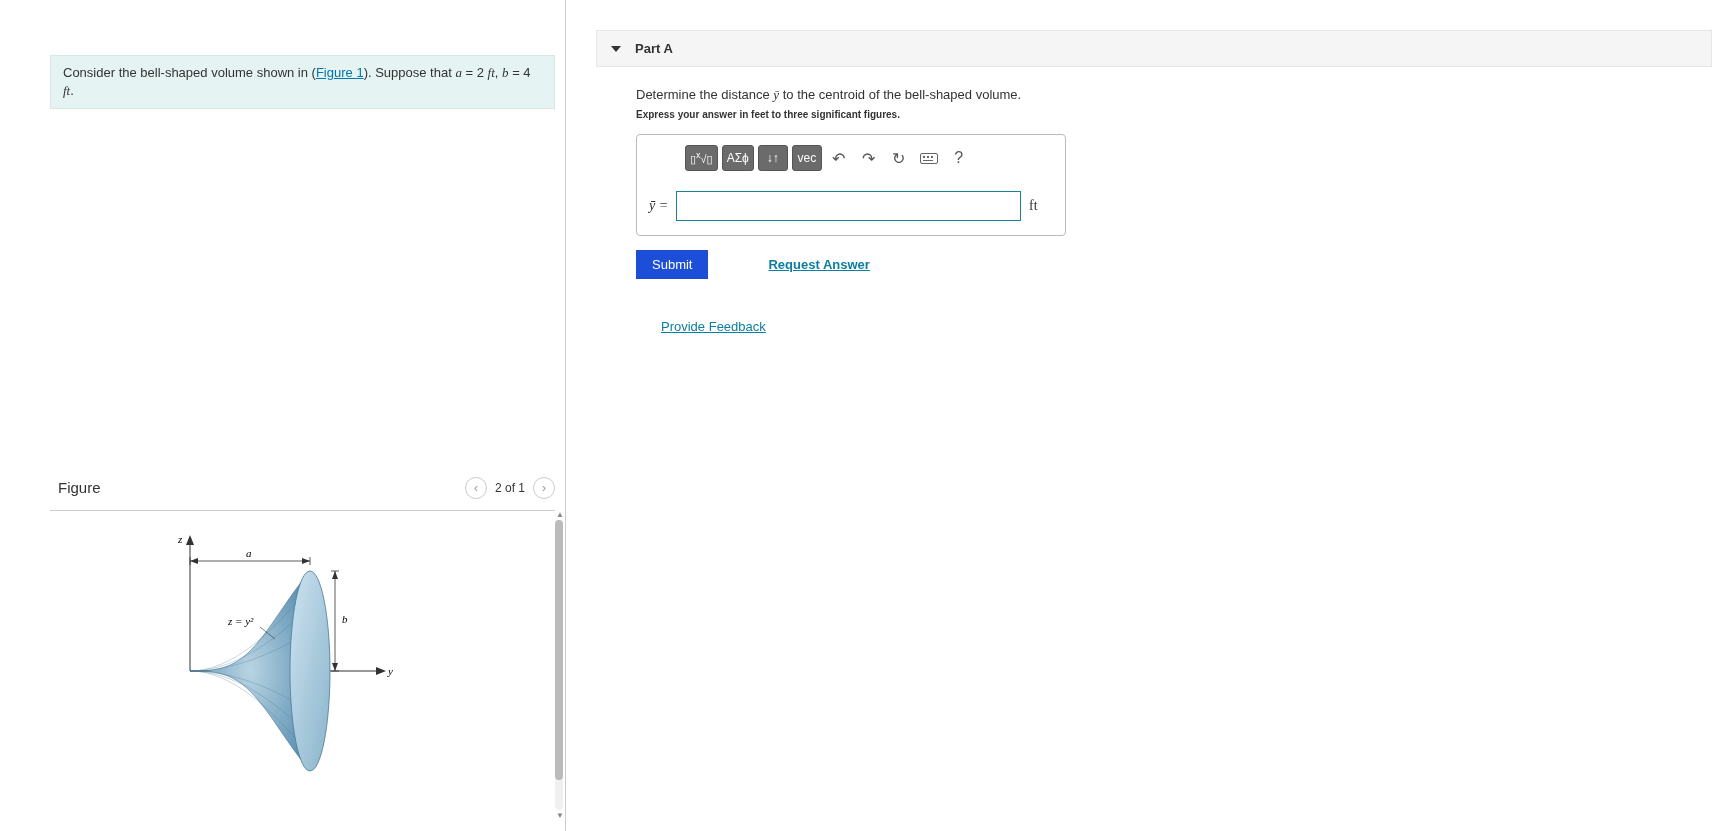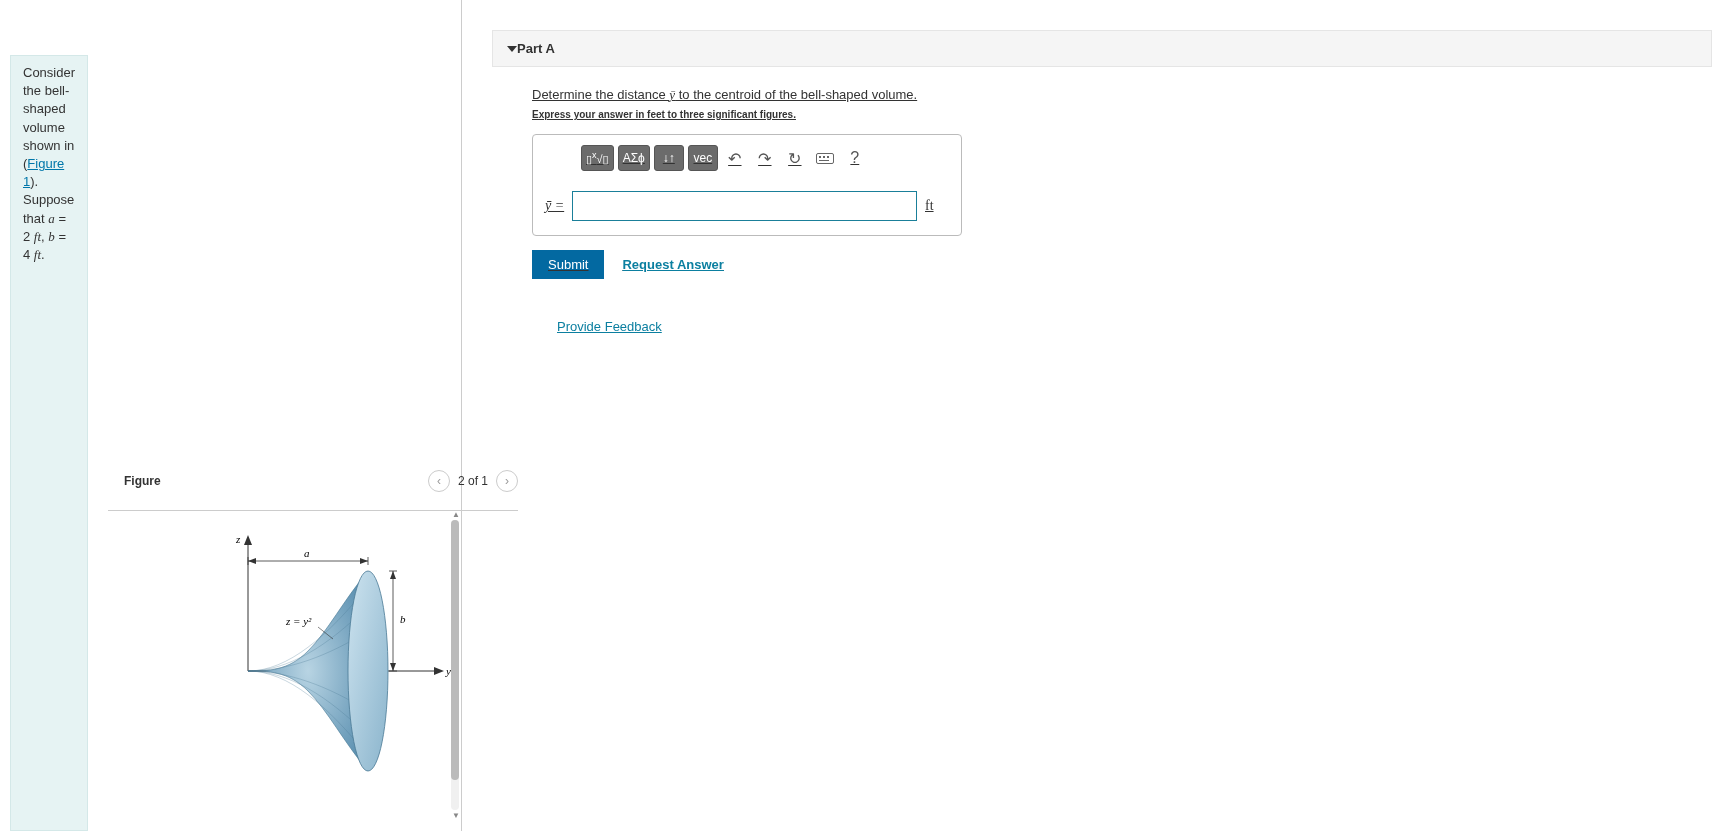--- a/index.html
+++ b/index.html
@@ -8,25 +8,26 @@
     font-family: Arial, Helvetica, sans-serif;
     font-size: 13px;
     color: #333;
     display: flex;
     height: 831px;
     width: 1714px;
     overflow: hidden;
     background: #fff;
   }
   .left-pane {
-    width: 462px;
+    width: 566px;
     border-right: 1px solid #ccc;
     display: flex;
-    flex-direction: row;
+    flex-direction: column;
     position: relative;
+    padding-left: 40px;
   }
   .problem-box {
     margin: 55px 10px 0 10px;
     background: #e6f3f3;
     border: 1px solid #d4e8e8;
     padding: 8px 12px;
     font-size: 13px;
     line-height: 1.4;
   }
   .problem-box a { color: #0077aa; text-decoration: underline; }
@@ -36,21 +37,21 @@
     padding: 0 10px 10px 10px;
   }
   .figure-header {
     display: flex;
     align-items: center;
     justify-content: space-between;
     border-bottom: 1px solid #ccc;
     padding-bottom: 6px;
     margin-bottom: 10px;
   }
-  .figure-header h3 { margin: 16px; font-size: 12px; font-weight: bold; }
+  .figure-header h3 { margin: 8px; font-size: 15px; font-weight: normal; }
   .pager { display: flex; align-items: center; gap: 8px; font-size: 12px; }
   .pager-btn {
     width: 22px; height: 22px; border-radius: 50%;
     border: 1px solid #ccc; background: #fff; color: #999;
     display: inline-flex; align-items: center; justify-content: center;
     cursor: pointer; font-size: 12px;
   }
   .figure-img {
     width: 340px;
     height: 300px;
@@ -81,28 +82,27 @@
   .right-pane {
     flex: 1;
     padding: 30px 0 0 30px;
   }
   .part-header {
     background: #f5f5f5;
     border: 1px solid #e5e5e5;
     padding: 10px 14px;
     display: flex;
     align-items: center;
-    gap: 0;
+    gap: 14px;
     font-weight: bold;
     font-size: 13px;
     margin-right: 2px;
   }
   .part-content {
     padding: 14px 40px 20px 40px;
-    text-decoration: underline;
   }
   .instruction { margin: 6px 0; font-size: 13px; }
   .instruction .ybar { font-style: italic; font-family: 'Times New Roman', serif; }
   .hint { font-weight: bold; font-size: 10px; margin: 4px 0 14px 0; }
   .answer-box {
     border: 1px solid #bbb;
     border-radius: 4px;
     width: 430px;
     padding: 0;
     background: #fff;
@@ -161,28 +161,28 @@
     width: 24px;
     text-align: left;
   }
   .actions {
     margin-top: 14px;
     display: flex;
     align-items: center;
     gap: 18px;
   }
   .submit-btn {
-    background: #0369a1;
+    background: #1d4ed8;
     color: #fff;
     border: none;
     padding: 7px 16px;
     font-size: 13px;
     cursor: pointer;
   }
-  .link { color: #0b7fa0; text-decoration: underline; font-weight: bold; cursor: pointer; font-size: 13px; }
+  .link { color: #0b7fa0; text-decoration: underline; font-weight: bold; cursor: pointer; font-size: 13px; margin-left: 42px; }
   .feedback-link {
     color: #0b7fa0;
     text-decoration: underline;
     cursor: pointer;
     font-size: 13px;
     display: inline-block;
     margin-top: 40px;
     margin-left: 25px;
   }
   .caret-down {

